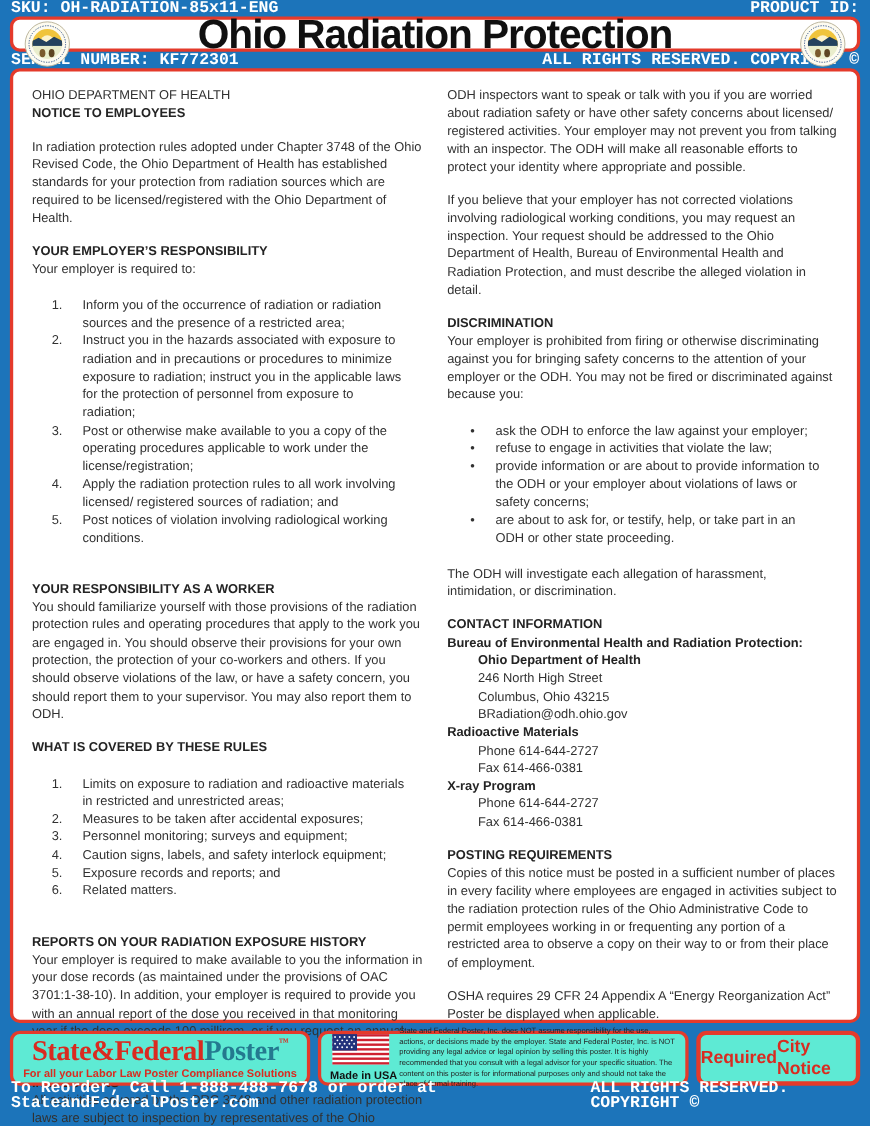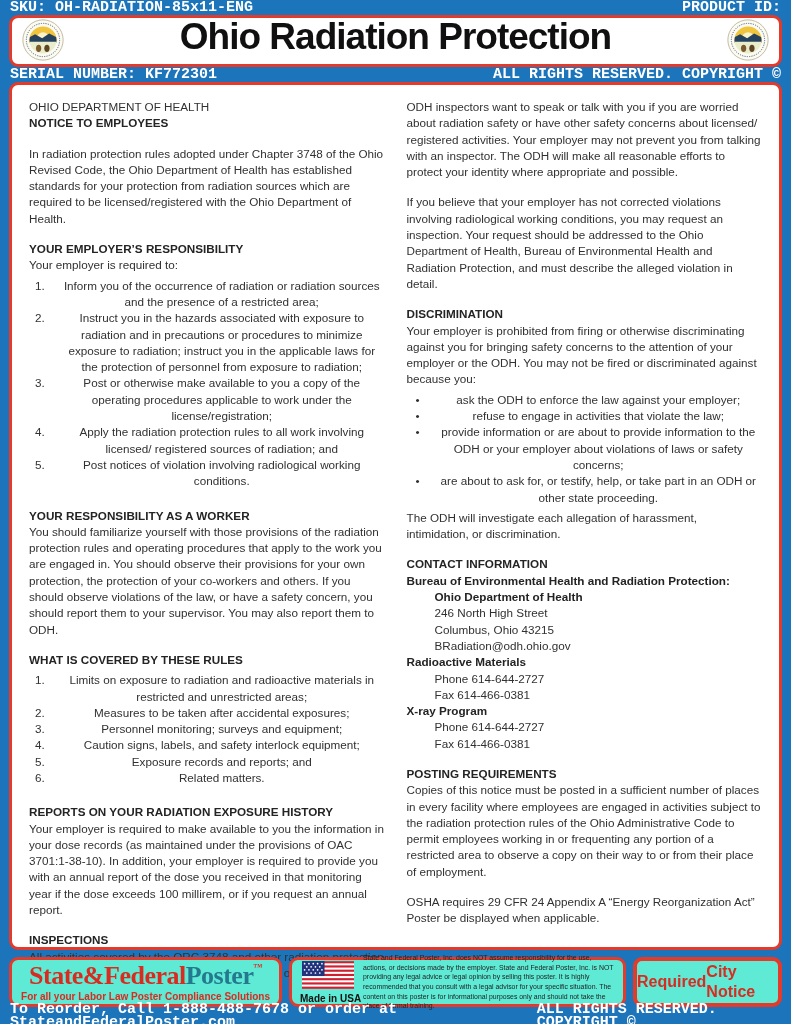--- a/index.html
+++ b/index.html
@@ -21,43 +21,43 @@
     display:flex;justify-content:space-between;align-items:center;
     color:#fff;font-weight:700;font-size:15px;
     padding:1px 10px;height:15px;line-height:13px;font-family:Liberation Mono, monospace;
   }
   .frame{
     margin:0 9px;background:#fff;
     border:3px solid var(--red);border-radius:9px;
   }
   
   .title-box{
-    height:52px;position:relative;
-    display:flex;align-items:flex-start;justify-content:center;
+    height:32px;position:relative;
+    display:flex;align-items:center;justify-content:center;
   }
   .seal{position:absolute;top:1px;}
   .seal.left{left:10px;}
   .seal.right{right:10px;}
   .poster-title{
     font-size:37px;font-weight:700;color:#101010;
     letter-spacing:-1px;line-height:1;white-space:nowrap;
   }
   
   .main-box{
     height:868px;
     display:flex;gap:22px;
     padding:14px 17px 10px 17px;
     font-size:11.7px;line-height:16.3px;
   }
   .col{flex:1 1 0;min-width:0;display:flex;flex-direction:column;}
   .sec{margin-top:14px;}
   .sec.first{margin-top:0;}
   h3{font-size:11.7px;font-weight:700;margin:0;color:#242424;}
   p{margin:0;}
-  ol,ul{margin:4px;padding:0;list-style:none;text-align:center;}
+  ol,ul{margin:16px;padding:0;list-style:none;}
   .num-list{counter-reset:li;}
   .num-list li{position:relative;padding-left:30px;counter-increment:li;}
   .num-list li::before{content:counter(li) ".";position:absolute;left:2px;}
   .bul-list li{position:relative;padding-left:28px;}
   .bul-list li::before{content:"\2022";position:absolute;left:5px;}
   .indent{padding-left:28px;}
   .doc-number{margin-top:auto;text-align:right;padding-bottom:2px;}
   
   .footer{
     margin:7px 9px 0 9px;height:50px;

